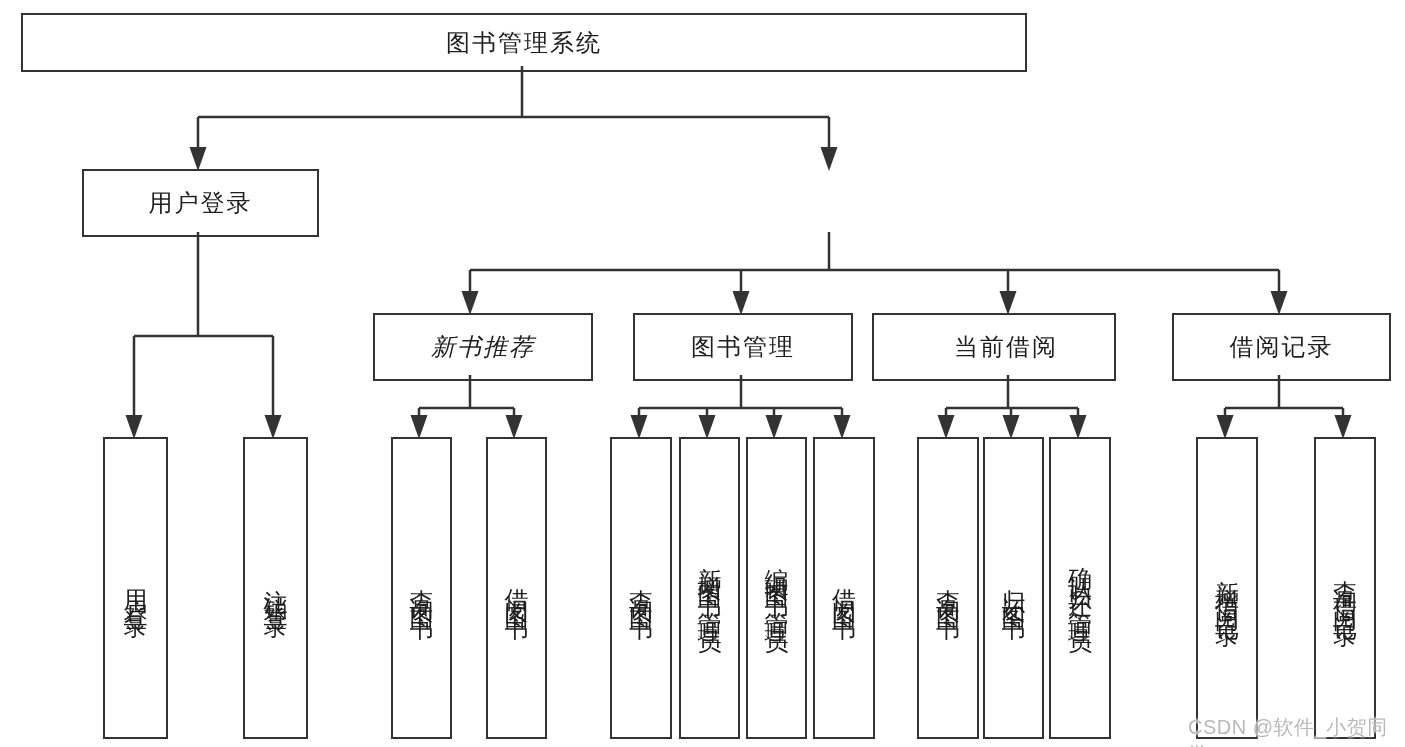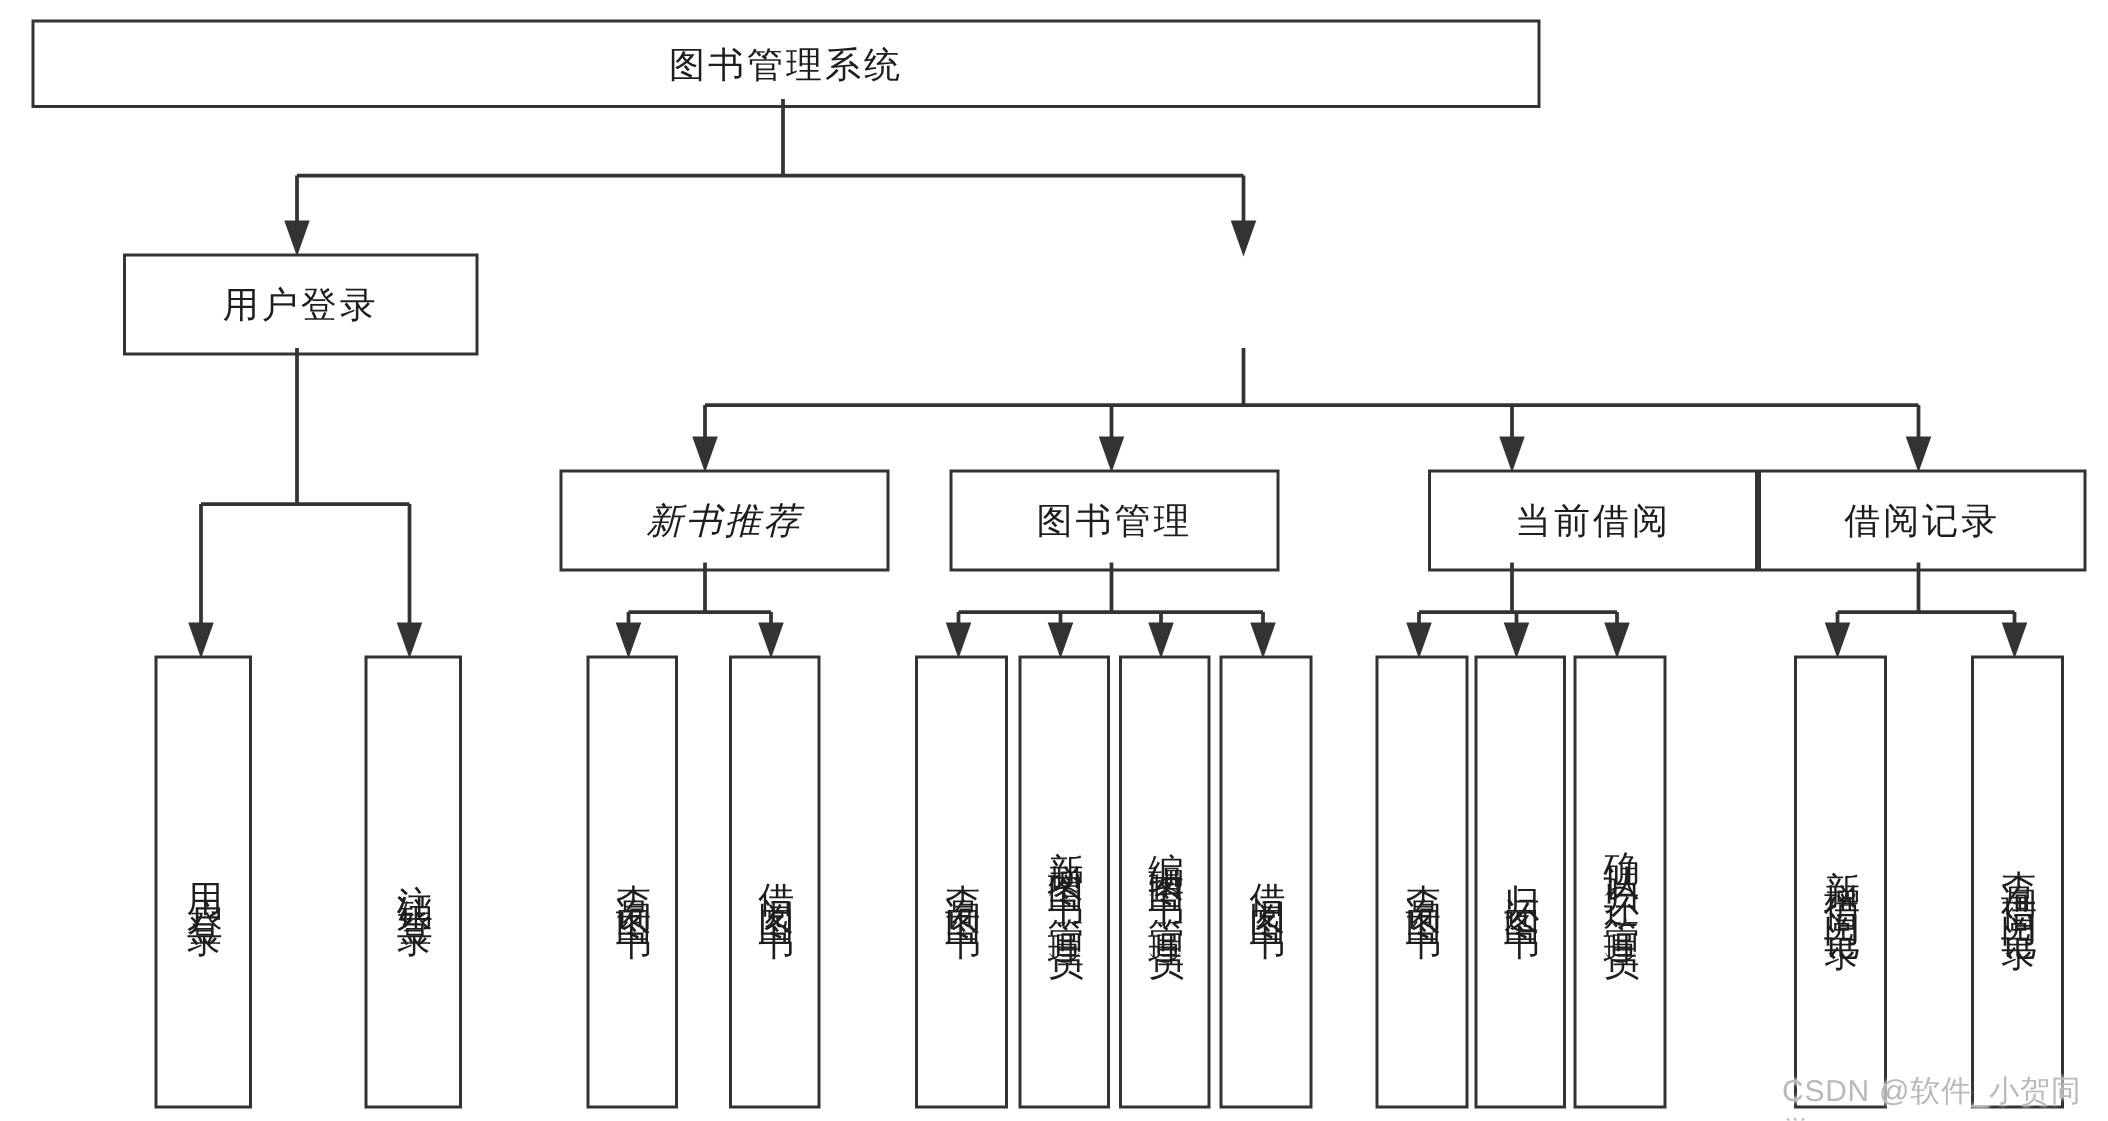--- a/index.html
+++ b/index.html
@@ -119,21 +119,21 @@
       <polygon points="1343,439 1334.5,415 1351.5,415"></polygon>
     </g>
   </svg>
 
   <div class="node" style="left:21px; top:13px; width:1002px; height:55px;">图书管理系统</div>
 
   <div class="node" style="left:82px; top:169px; width:233px; height:64px;">用户登录</div>
 
   <div class="node" style="left:373px; top:313px; width:216px; height:64px;font-style:italic;">新书推荐</div>
   <div class="node" style="left:633px; top:313px; width:216px; height:64px;">图书管理</div>
-  <div class="node" style="left:952px; top:313px; width:216px; height:64px;">当前借阅</div>
+  <div class="node" style="left:872px; top:313px; width:216px; height:64px;padding-left:24px;">当前借阅</div>
   <div class="node" style="left:1172px; top:313px; width:215px; height:64px;">借阅记录</div>
 
   <div class="node vnode" style="left:103px; top:437px; width:61px; height:298px;">用户登录</div>
   <div class="node vnode" style="left:243px; top:437px; width:61px; height:298px;">注销登录</div>
 
   <div class="node vnode" style="left:391px; top:437px; width:57px; height:298px;">查询图书</div>
   <div class="node vnode" style="left:486px; top:437px; width:57px; height:298px;">借阅图书</div>
 
   <div class="node vnode" style="left:610px; top:437px; width:58px; height:298px;">查询图书</div>
   <div class="node vnode" style="left:679px; top:437px; width:57px; height:298px;">新增图书（管理员）</div>

